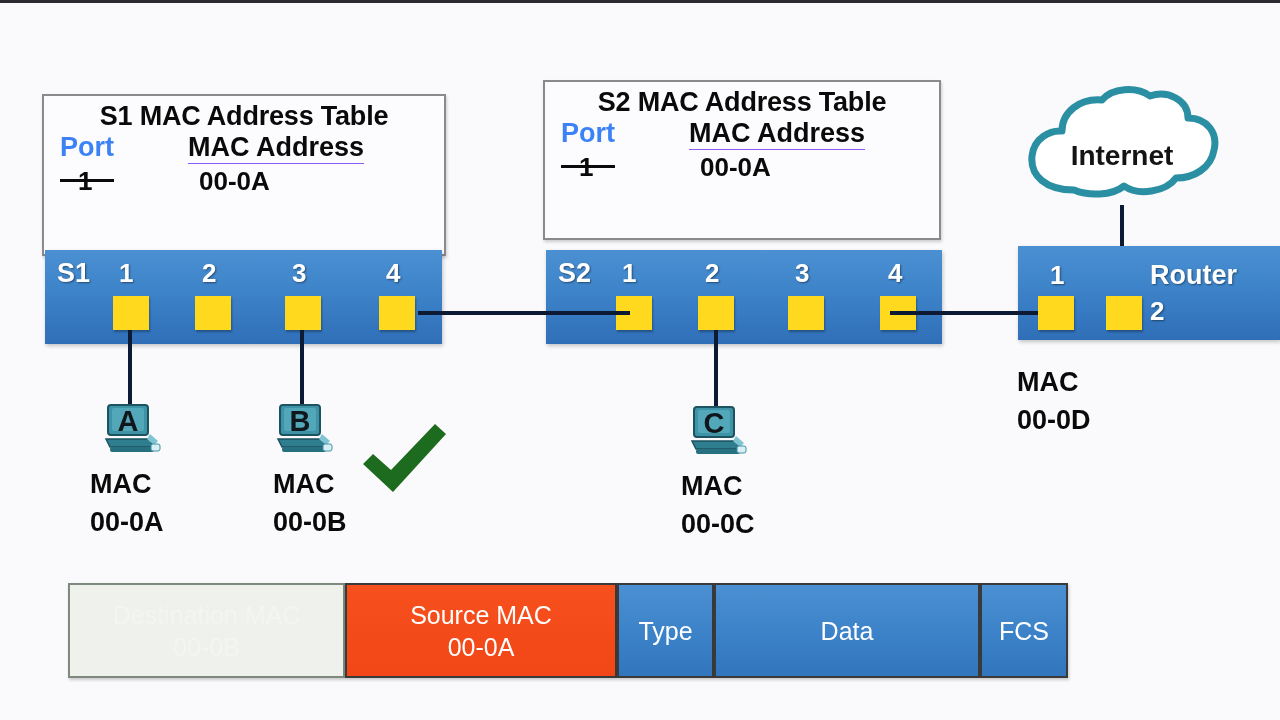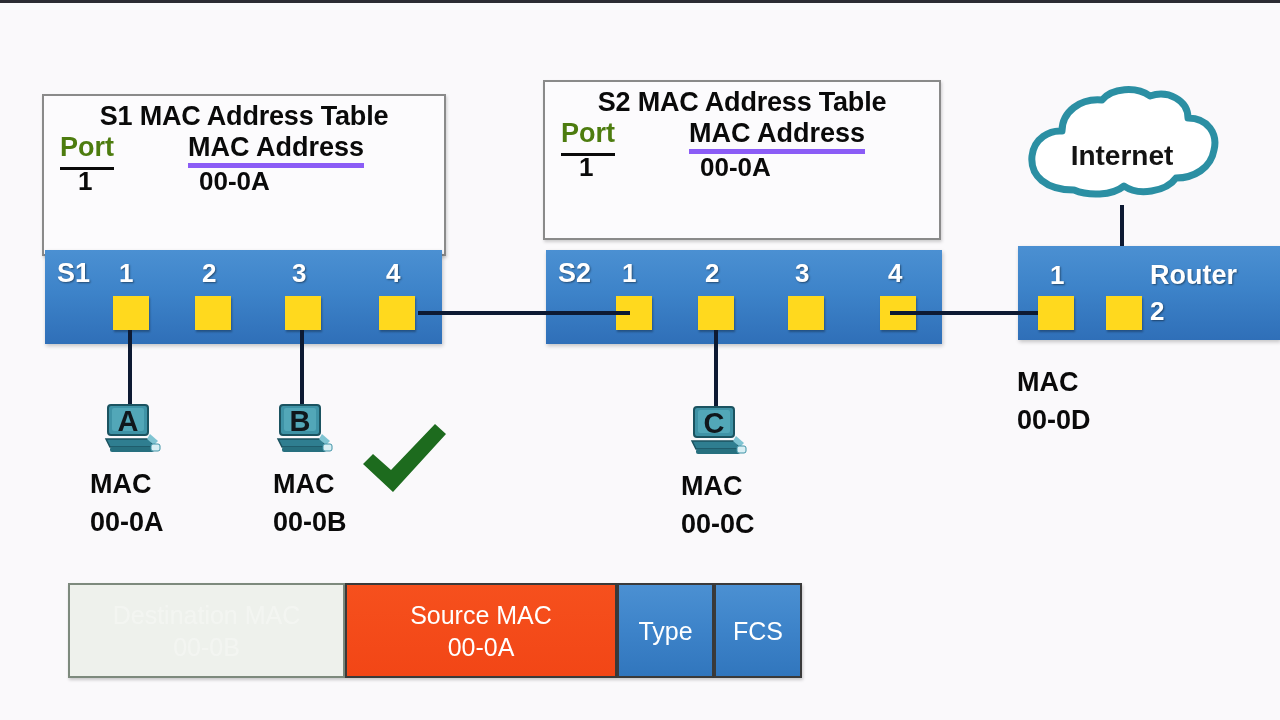--- a/index.html
+++ b/index.html
@@ -21,27 +21,27 @@
   }
   .mt-title {
     text-align: center;
     font-size: 27px; font-weight: bold; color: #0a0a0a;
     letter-spacing: -.2px;
     padding-top: 5px;
   }
   .mt-head { position: relative; height: 34px; }
   .mt-head .col-port {
     position: absolute; left: 16px; top: 0;
-    font-size: 27px; font-weight: bold; color: #4d7c0f;
-    border-bottom: 3px solid #0a0a0a; padding-bottom: 4px;
+    font-size: 27px; font-weight: bold; color: #3b82f6;
+    border-bottom: 3px solid #0a0a0a; padding-bottom: 16px;
   }
   .mt-head .col-mac {
     position: absolute; left: 144px; top: 0;
     font-size: 27px; font-weight: bold; color: #0a0a0a;
-    border-bottom: 5px solid #8b5cf6; padding-bottom: 0px;
+    border-bottom: 1px solid #8b5cf6; padding-bottom: 0px;
   }
   .mt-row { position: relative; height: 34px; }
   .mt-row .v-port {
     position: absolute; left: 34px; top: 0;
     font-size: 26px; font-weight: bold; color: #0a0a0a;
   }
   .mt-row .v-mac {
     position: absolute; left: 155px; top: 0;
     font-size: 26px; font-weight: bold; color: #0a0a0a;
   }
@@ -255,18 +255,21 @@
       <span class="gtext">Destination MAC</span>
       <span class="gtext l2">00-0B</span>
     </div>
     <div class="fld orange" style="width:272px;">
       <span>Source MAC</span>
       <span class="l2">00-0A</span>
     </div>
     <div class="fld blue" style="width:97px;">
       <span>Type</span>
     </div>
+    <div class="fld blue" style="width:266px;">
+      <span>Data</span>
+    </div>
     <div class="fld blue" style="width:88px;justify-content:center;">
       <span>FCS</span>
     </div>
   </div>
 
 </div>
 
 </body></html>

